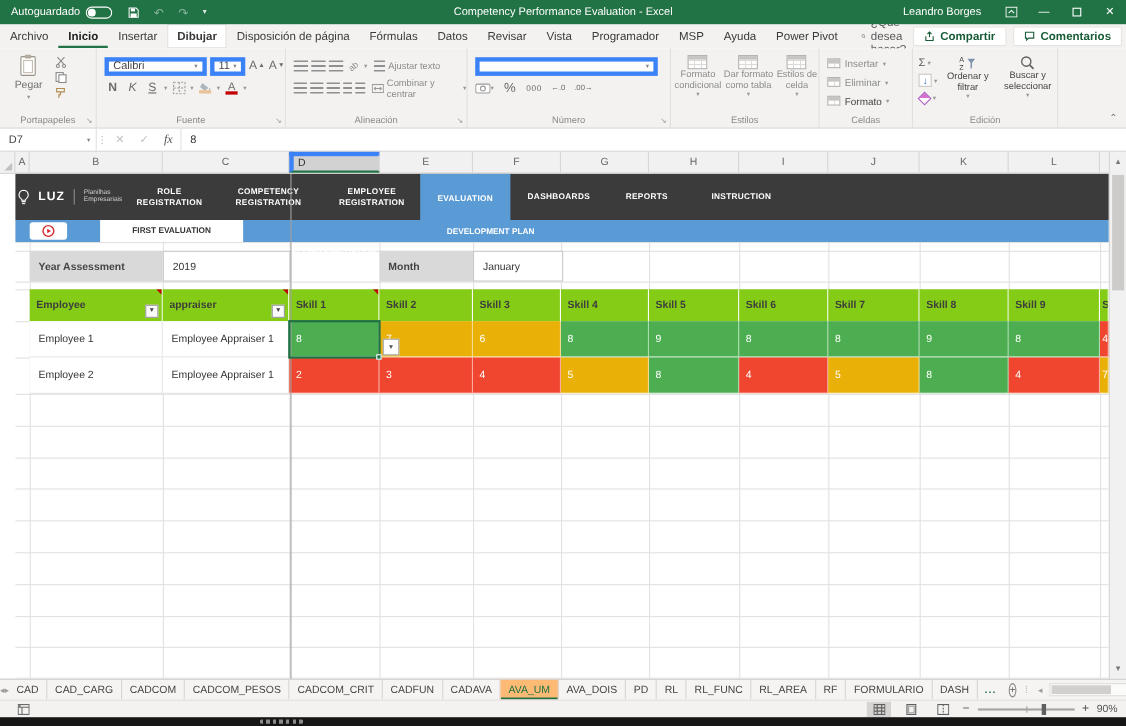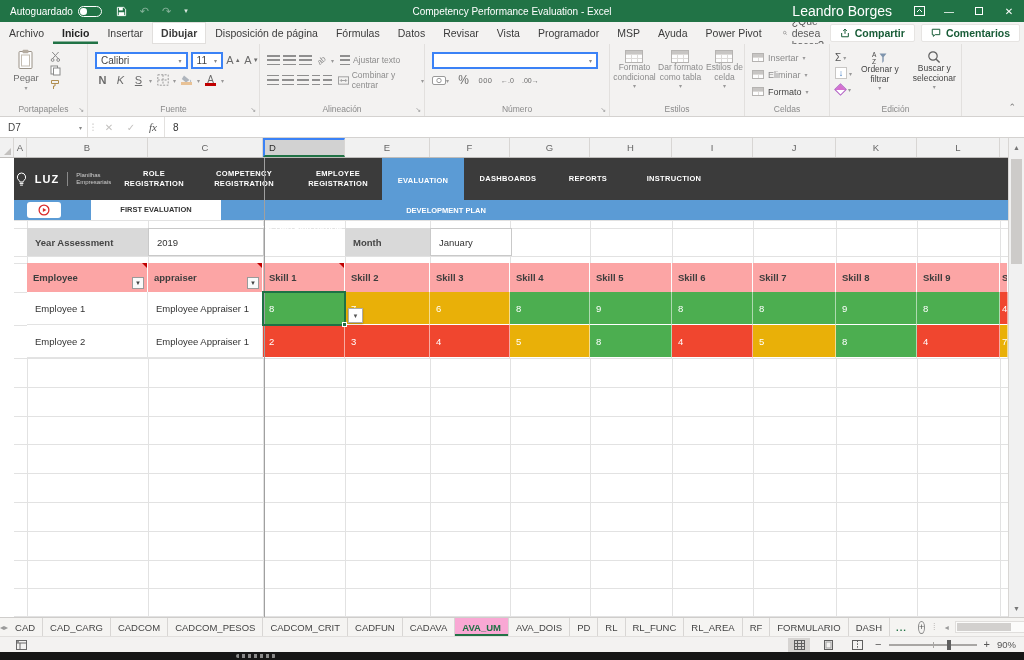--- a/index.html
+++ b/index.html
@@ -11,21 +11,21 @@
   .tb{position:absolute;top:0;left:0;right:0;height:22px;background:#217346;color:#fff;
       display:flex;align-items:center;font-size:10px;z-index:10}
   .autosave{display:flex;align-items:center;gap:5px;margin-left:10px}
   .toggle{width:24px;height:11px;border:1px solid #fff;border-radius:6px;position:relative}
   .toggle .knob{position:absolute;left:1.5px;top:1.5px;width:6.5px;height:6.5px;border-radius:50%;background:#fff}
   .qat{display:flex;align-items:center;gap:13px;margin-left:14px;font-size:11px}
   .qat .dis{opacity:.45}
   .qat .car{font-size:7px;opacity:.85}
   .tb-title{position:absolute;left:160px;right:160px;text-align:center;font-size:10px;pointer-events:none;white-space:nowrap}
   .tb-right{margin-left:auto;display:flex;align-items:center;height:100%}
-  .tb-user{font-size:14px;margin-right:12px}
+  .tb-user{font-size:10px;margin-right:12px}
   .winbtn{width:30px;height:100%;display:flex;align-items:center;justify-content:center;font-size:10px}
   .maxbox{width:8px;height:8px;border:1px solid #fff}
 
   
   .mb{position:absolute;top:22px;left:0;right:0;height:22px;background:#f3f2f1;display:flex;
       align-items:center;font-size:10.5px;color:#3b3b3b}
   #menu-tabs{display:flex;height:100%}
   .mtab{padding:0 9px;display:flex;align-items:center;height:100%;white-space:nowrap}
   .mtab.active{font-weight:bold;color:#242424;box-shadow:inset 0 -2.5px 0 #217346}
   .mtab.hilite{background:#fff;box-shadow:inset 0 0 0 1px #e1dfdd;font-weight:bold}
@@ -34,21 +34,21 @@
   .mbtn{display:flex;align-items:center;gap:5px;padding:2px 9px;font-size:10.5px;color:#185c37;
         background:#fff;border:1px solid #e6e4e2;border-radius:2px;font-weight:bold}
 
   
   .ribbon{position:absolute;top:44px;left:0;right:0;height:73px;background:#f3f2f1;border-bottom:1px solid #d4d2d0}
   .rgroup{position:absolute;top:0;bottom:0;border-right:1px solid #e2e0de;padding-top:5px}
   .rlabel{position:absolute;bottom:2px;left:0;right:0;text-align:center;font-size:8.5px;color:#8a8a8a}
   .launcher{position:absolute;bottom:2px;right:3px;font-size:7px;color:#9a9a9a}
   .collapse{position:absolute;right:8px;bottom:4px;font-size:9px;color:#777}
   .frow{display:flex;align-items:center;gap:3px;margin:2px 0 0 7px;height:18px}
-  .sel{height:17px;border:2px solid #3b82f6;background:#fff;font-size:10px;color:#444;
+  .sel{height:17px;border:4px solid #3b82f6;background:#fff;font-size:10px;color:#444;
        display:flex;align-items:center;padding:0 4px}
   .sel .car{margin-left:auto;font-size:6px;color:#888}
   .fbtn{min-width:15px;height:16px;display:flex;align-items:center;justify-content:center;
         font-size:11px;color:#6b6b6b;gap:1px}
   .tinycar{font-size:6px;color:#999}
   .alic{width:13px;height:10px;background:repeating-linear-gradient(to bottom,#8f8f8f 0 1.5px,transparent 1.5px 4.5px)}
   .paste{display:flex;flex-direction:column;align-items:center;width:40px;margin-left:6px;
          font-size:9.5px;color:#6f6f6f;gap:1px}
   .smlcol{display:flex;flex-direction:column;gap:3px;margin-left:4px;margin-top:2px}
   .mtbl{width:18px;height:13px;border:1px solid #b5b3b1;background:
@@ -104,21 +104,21 @@
            display:flex;align-items:center;z-index:1}
   .playbtn{width:34px;height:16px;background:#fff;border-radius:3px;margin-left:13px;flex:none;
            display:flex;align-items:center;justify-content:center}
   .subtab{font-size:7.5px;font-weight:bold;color:#fff;text-align:center;flex:none}
   .subtab.active{background:#fff;color:#333;height:20px;line-height:20px}
   .frozen{position:absolute;left:264px;top:0;width:1px;height:459px;background:#a0a0a0;z-index:2}
   .glabel{position:absolute;background:#d9d9d9;font-size:9.5px;font-weight:bold;color:#454545;
           display:flex;align-items:center;padding-left:8px;z-index:1}
   .gvalue{position:absolute;background:#fff;border:1px solid #c9c9c9;font-size:9.5px;color:#333;
           display:flex;align-items:center;padding-left:8px;z-index:1}
-  .th{position:absolute;top:105px;height:29px;background:#fca5a5;font-size:9.5px;font-weight:bold;
+  .th{position:absolute;top:105px;height:29px;background:#84cc16;font-size:9.5px;font-weight:bold;
       color:#3d3d3d;display:flex;align-items:center;padding-left:6px;border-right:1px solid #fdfdfd;
       z-index:1;overflow:hidden;white-space:nowrap}
   .tri{position:absolute;top:0;right:0;border-left:5px solid transparent;border-top:5px solid #c00000}
   .filterbtn{position:absolute;right:3px;bottom:3px;width:12px;height:12px;background:#fafafa;
              border:1px solid #9a9a9a;font-size:6px;color:#444;display:flex;align-items:center;
              justify-content:center;z-index:2}
   .cname{position:absolute;background:#fff;font-size:9.5px;color:#333;display:flex;align-items:center;
          padding-left:8px;border-right:1px solid #e3e3e3;border-bottom:1px solid #e3e3e3;z-index:1;
          overflow:hidden;white-space:nowrap}
   .skc{position:absolute;font-size:9.5px;color:#fff;display:flex;align-items:center;padding-left:6px;
@@ -134,21 +134,21 @@
   .vs-btn{height:18px;display:flex;align-items:center;justify-content:center;font-size:7px;color:#777}
   .vs-dn{position:absolute;bottom:0;left:0;right:0}
   .vs-thumb{position:absolute;top:21px;left:2px;width:11px;height:105px;background:#cdcbc9}
 
   
   .tabsbar{position:absolute;top:617px;left:0;right:0;height:19px;background:#f5f4f2;
            border-top:1px solid #cfcdcb;display:flex;align-items:stretch;font-size:9.5px;color:#444}
   .tnav{width:13px;display:flex;align-items:center;justify-content:center;color:#9a9a9a;font-size:8px}
   #stabs{display:flex;align-items:stretch}
   .stab{display:flex;align-items:center;padding:0 7px;border-right:1px solid #d8d6d4;white-space:nowrap}
-  .stab.active{background:#f9a8d4;color:#1e7145;font-weight:bold;box-shadow:inset 0 -2px 0 #217346}
+  .stab.active{background:#fdba74;color:#1e7145;font-weight:normal;box-shadow:inset 0 -2px 0 #217346}
   .tmore{display:flex;align-items:center;padding:0 6px;color:#217346;font-weight:bold;letter-spacing:1px}
   .tplus{width:13px;height:13px;border:1px solid #8a8a8a;border-radius:50%;align-self:center;
          display:flex;align-items:center;justify-content:center;font-size:9px;color:#555;margin:0 5px}
   .hsc{margin-left:auto;display:flex;align-items:center;gap:2px;padding-right:1px}
   .hsc .dots{color:#b9b7b5;font-size:9px;width:8px}
   .htrack{width:72px;height:12px;background:#fbfbfa;border:1px solid #e0dedc;position:relative}
   .hthumb{position:absolute;left:1px;top:1px;width:54px;height:8px;background:#d2d0ce}
 
   
   .sbar{position:absolute;top:636px;left:0;right:0;height:16px;background:#f3f2f1;

